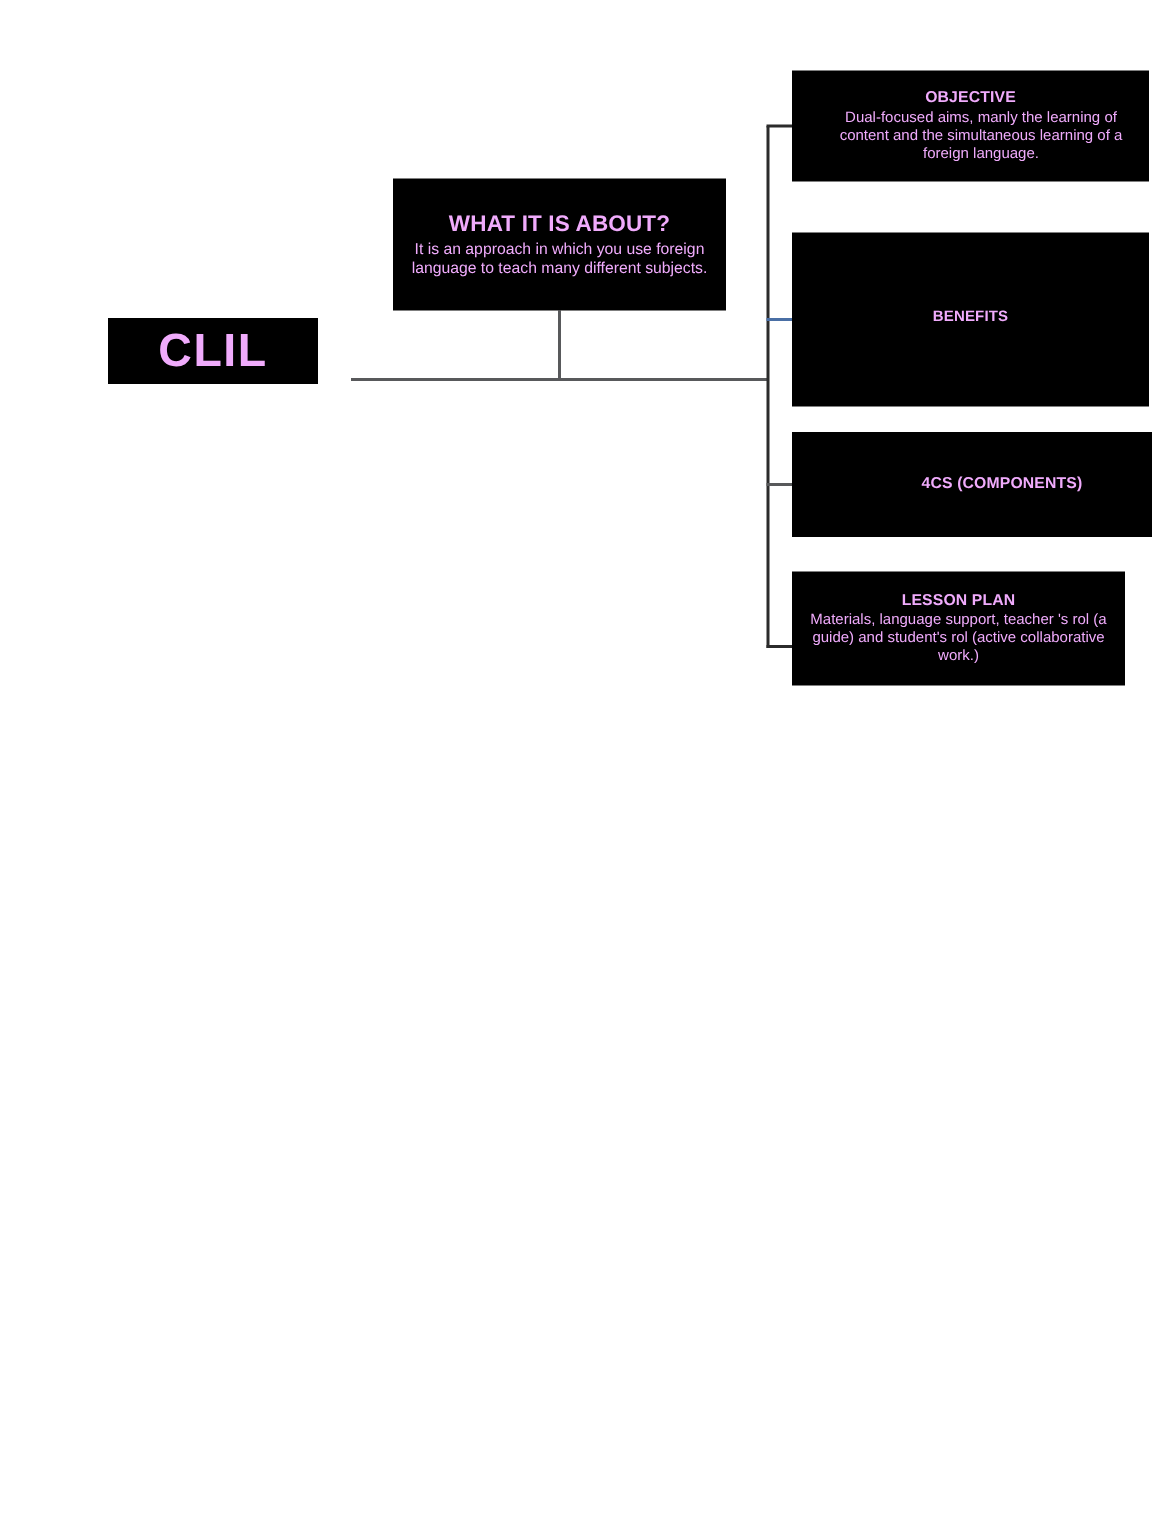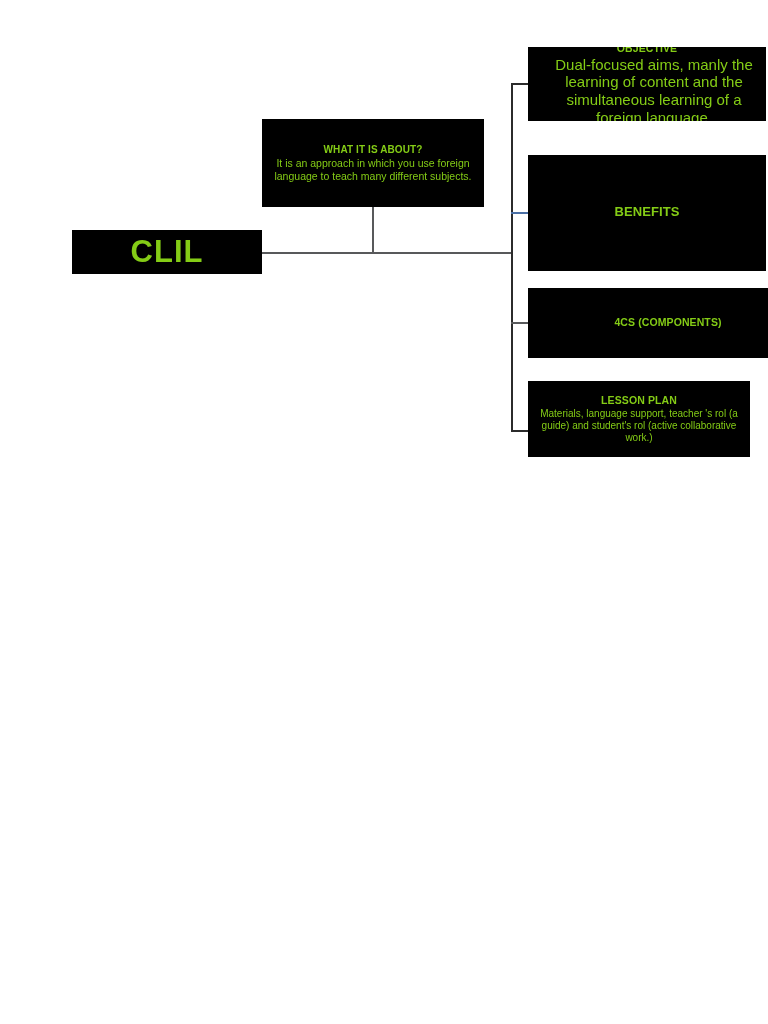--- a/index.html
+++ b/index.html
@@ -26,21 +26,21 @@
     left: 0;
     width: 768px;
   }
   #diagram-top  { top: 0px;   height: 512px; }
   #diagram-bottom { top: 512px; height: 512px; }
 
   
   .node {
     position: absolute;
     background: #000000;
-    color: #84cc16;
+    color: #f0abfc;
     box-sizing: border-box;
     display: flex;
     flex-direction: column;
     align-items: center;
     justify-content: center;
     text-align: center;
     padding: 4px 6px;
     overflow: hidden;
   }
   .node .title {
@@ -68,33 +68,33 @@
   .line {
     position: absolute;
     background: #58595b;
   }
   .line.h { height: 2px; }
   .line.v { width: 2px; }
   .line.dark { background: #2b2b2b; }
   .line.blue { background: #4a6fa5; }
 
   
-  #t-root      { left: 72px;  top: 230px; width: 190px; height: 44px; }
+  #t-root      { left: 72px;  top: 212px; width: 140px; height: 44px; }
   #t-root .title { font-size: 31px; }
 
   #t-about     { left: 262px; top: 119px; width: 222px; height: 88px; }
-  #t-about .title { font-size: 10px; }
+  #t-about .title { font-size: 15px; }
   #t-about .body  { font-size: 10.5px; }
 
   #t-objective { left: 528px; top: 47px;  width: 238px; height: 74px; }
   #t-objective .title { font-size: 10.5px; }
-  #t-objective .body  { font-size: 15px; margin-left: 14px; }
+  #t-objective .body  { font-size: 10px; margin-left: 14px; }
 
   #t-benefits  { left: 528px; top: 155px; width: 238px; height: 116px; }
-  #t-benefits .title { font-size: 13px; }
+  #t-benefits .title { font-size: 10px; }
   #t-benefits .body  { font-size: 10px; }
 
   #t-fourcs    { left: 528px; top: 288px; width: 280px; height: 70px; }
   #t-fourcs .title { font-size: 10.5px; }
   #t-fourcs .body  { font-size: 10px; line-height: 1.55; }
 
   #t-lesson    { left: 528px; top: 381px; width: 222px; height: 76px; }
   #t-lesson .title { font-size: 10.5px; }
   #t-lesson .body  { font-size: 10px; }
 

